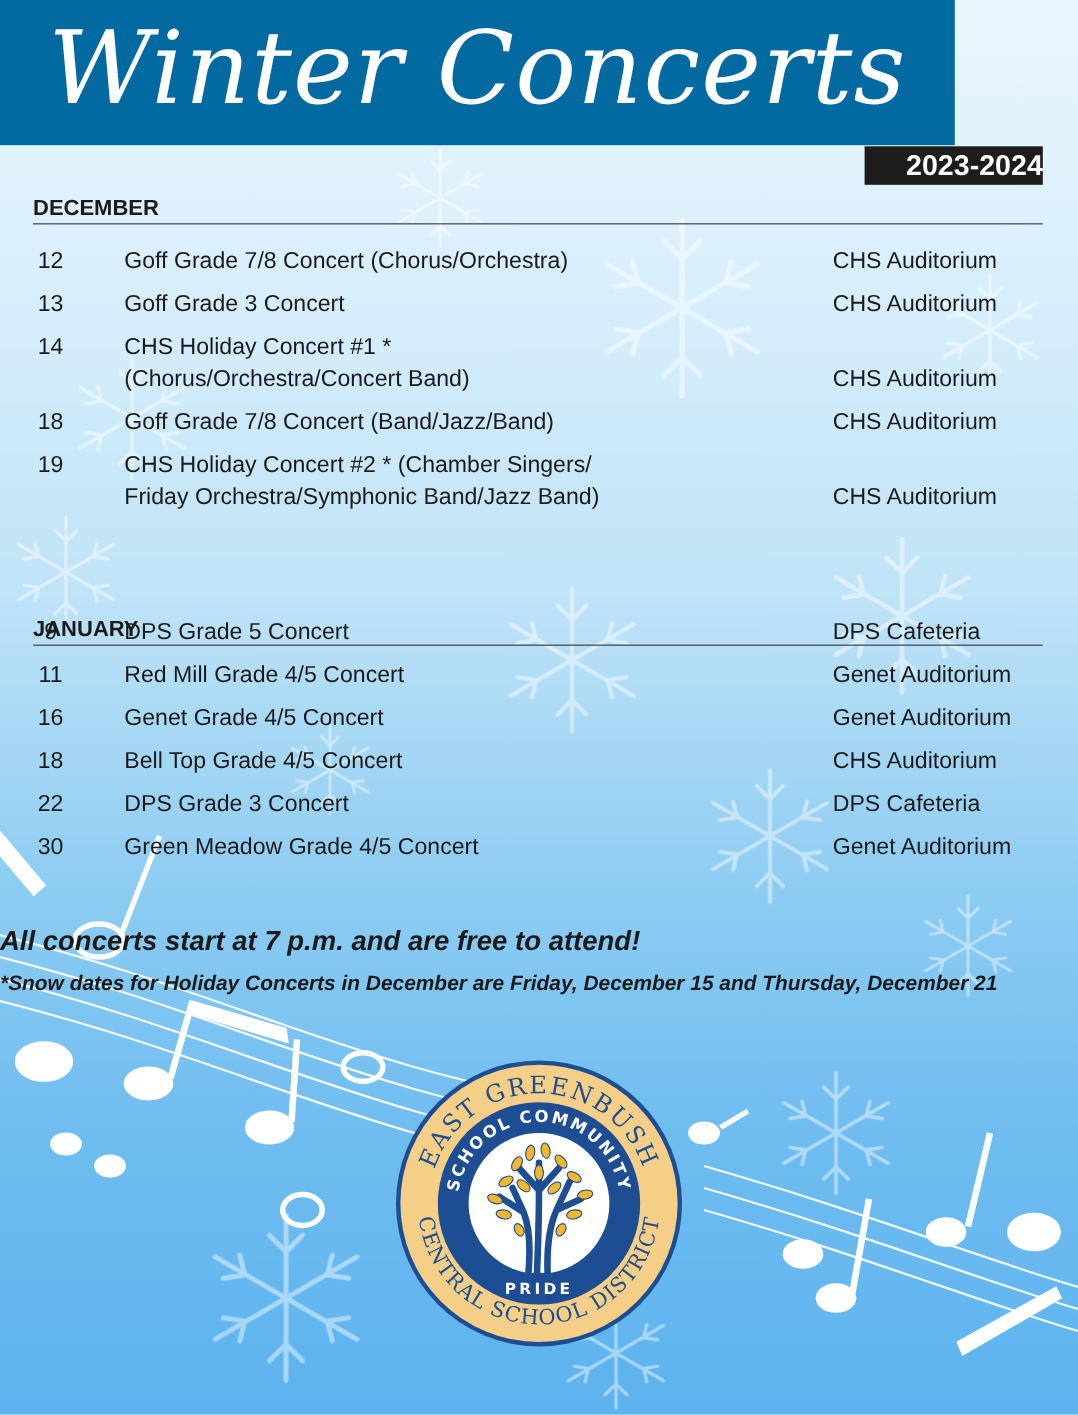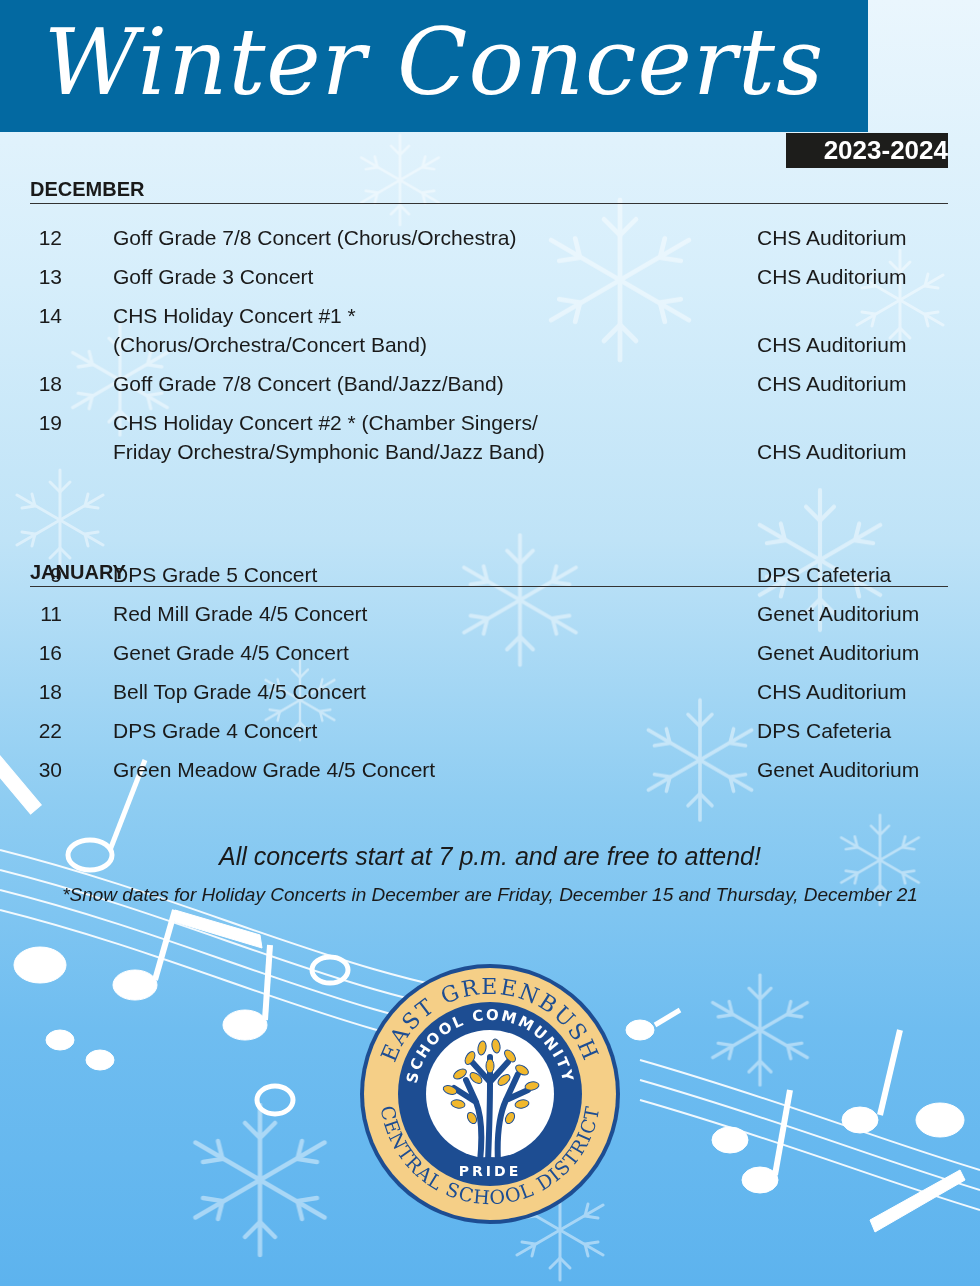--- a/index.html
+++ b/index.html
@@ -7,24 +7,24 @@
     font-family:"Liberation Sans", sans-serif; color:#1a1a1a;
     background: linear-gradient(180deg, #eaf6fd 0%, #d6eefb 22%, #bfe3f7 42%, #8fcdf2 62%, #6fbdf0 80%, #5db3ee 100%); }
   .bg-flakes { position:absolute; inset:0; pointer-events:none; }
   .header { position:absolute; left:0; top:0; width:868px; height:132px; background:#0369a1; }
   .title { position:absolute; left:0; right:0; top:8px; text-align:center; color:#fff;
     font-family:"DejaVu Serif", serif; font-style:italic; font-size:92px; line-height:110px; letter-spacing:1px; }
   .year { position:absolute; left:786px; top:133px; width:162px; height:35px; background:#1d1d1b; color:#fff;
     font-weight:bold; font-size:26px; line-height:35px; text-align:right; }
   .month { position:absolute; left:30px; width:918px; border-bottom:1.5px solid #333; font-weight:bold; font-size:20px; padding-bottom:2px; }
   .row { position:absolute; left:30px; width:918px; font-size:21px; line-height:29px; }
-  .row .day { position:absolute; left:0; width:32px; text-align:right; }
+  .row .day { position:absolute; left:0; width:32px; text-align:center; }
   .row .name { position:absolute; left:83px; width:640px; }
   .row .venue { position:absolute; left:727px; white-space:nowrap; }
-  .note { position:absolute; left:0; right:0; text-align:center; font-weight:normal; font-style:italic; }
+  .note { position:absolute; left:0; right:0; text-align:left; font-weight:bold; font-style:italic; }
   .logo { position:absolute; left:358px; top:962px; width:264px; height:264px; }
   .notes-art { position:absolute; pointer-events:none; }
 </style>
 </head>
 <body>
 
 <svg class="bg-flakes" width="980" height="1286" viewBox="0 0 980 1286">
   <defs>
     <g id="flake" stroke="#ffffff" stroke-width="3" stroke-linecap="round" fill="none">
       <line x1="0" y1="-50" x2="0" y2="50"></line>
@@ -142,21 +142,21 @@
   <span class="name">Genet Grade 4/5 Concert</span>
   <span class="venue">Genet Auditorium</span>
 </div>
 <div class="row" style="top:677px;">
   <span class="day">18</span>
   <span class="name">Bell Top Grade 4/5 Concert</span>
   <span class="venue">CHS Auditorium</span>
 </div>
 <div class="row" style="top:716px;">
   <span class="day">22</span>
-  <span class="name">DPS Grade 4 Concert</span>
+  <span class="name">DPS Grade 3 Concert</span>
   <span class="venue">DPS Cafeteria</span>
 </div>
 <div class="row" style="top:755px;">
   <span class="day">30</span>
   <span class="name">Green Meadow Grade 4/5 Concert</span>
   <span class="venue">Genet Auditorium</span>
 </div>
 
 <div class="note" style="top:842px;font-size:25px;">All concerts start at 7 p.m. and are free to attend!</div>
 <div class="note" style="top:884px;font-size:19px;">*Snow dates for Holiday Concerts in December are Friday, December 15 and Thursday, December 21</div>

